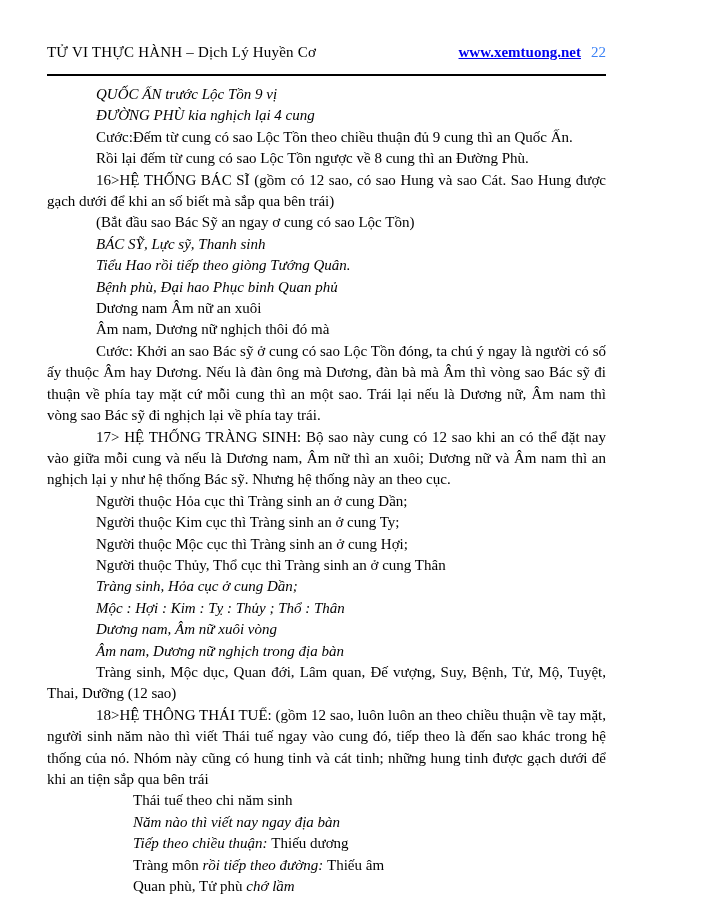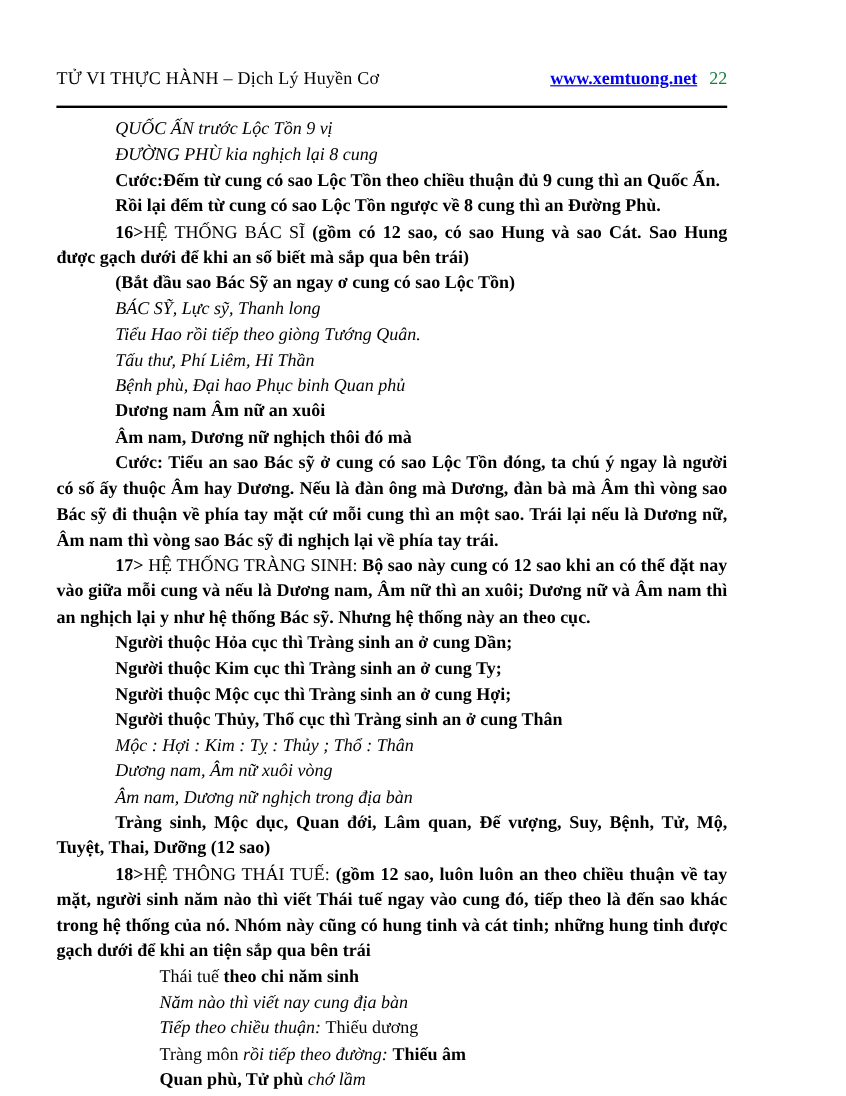--- a/index.html
+++ b/index.html
@@ -7,95 +7,95 @@
     width:705px;height:913px;
     background:#ffffff;
     font-family:"Liberation Serif", serif;
     color:#000000;
     position:relative;
     overflow:hidden;
   }
   .page{
     box-sizing:border-box;
     width:653px;height:913px;
-    padding:56px 47px 0 47px;
+    padding:42px 47px 0 47px;
   }
   
   .hdr{
     display:flex;
     justify-content:space-between;
     align-items:baseline;
     font-size:15px;
     line-height:20px;
   }
   .hdr-title{letter-spacing:0.2px;}
   .hdr-right{display:flex;align-items:flex-start;gap:10px;}
   .hdr-link{
     font-weight:bold;
     text-decoration:underline;
     cursor:pointer;
   }
-  .hdr-page{color:#15803d;}
+  .hdr-page{color:#3b82f6;}
   .rule{
     border:none;
     border-top:2px solid #000;
     margin:12px 0 0 0;
   }
   
   .doc{
     margin-top:8px;
     font-size:15px;
     line-height:21.4px;
   }
   .doc p{margin:0;padding:0;}
   .doc p.para{
     text-align:justify;
     text-indent:49px;
   }
   .doc p.v1{padding-left:49px;}
   .doc p.v2{padding-left:86px;}
-  .s-r{font-style:normal;font-weight:bold;}
+  .s-r{font-style:normal;font-weight:normal;}
   .s-b{font-weight:normal;font-style:normal;}
   .s-i{font-style:italic;font-weight:normal;text-align:center;}
 </style>
 </head>
 <body>
 
 <div class="page">
   <div class="hdr">
     <span class="hdr-title">TỬ VI THỰC HÀNH – Dịch Lý Huyền Cơ</span>
     <span class="hdr-right">
       <a class="hdr-link" style="color: rgb(0, 0, 238);">www.xemtuong.net</a>
       <span class="hdr-page">22</span>
     </span>
   </div>
   <hr class="rule">
   <div class="doc">
       <p class="v1"><span class="s-i">QUỐC ẤN trước Lộc Tồn 9 vị</span></p>
-      <p class="v1"><span class="s-i">ĐƯỜNG PHÙ kia nghịch lại 8 cung</span></p>
+      <p class="v1"><span class="s-i">ĐƯỜNG PHÙ kia nghịch lại 4 cung</span></p>
       <p class="v1"><span class="s-r">Cước:Đếm từ cung có sao Lộc Tồn theo chiều thuận đủ 9 cung thì an Quốc Ấn.</span></p>
       <p class="v1"><span class="s-r">Rồi lại đếm từ cung có sao Lộc Tồn ngược về 8 cung thì an Đường Phù.</span></p>
       <p class="para"><span class="s-r">16&gt;</span><span class="s-b">HỆ THỐNG BÁC SĨ</span><span class="s-r"> (gồm có 12 sao, có sao Hung và sao Cát. Sao Hung được gạch dưới để khi an số biết mà sắp qua bên trái)</span></p>
       <p class="v1"><span class="s-r">(Bắt đầu sao Bác Sỹ an ngay ơ cung có sao Lộc Tồn)</span></p>
-      <p class="v1"><span class="s-i">BÁC SỸ, Lực sỹ, Thanh long</span></p>
+      <p class="v1"><span class="s-i">BÁC SỸ, Lực sỹ, Thanh sinh</span></p>
       <p class="v1"><span class="s-i">Tiểu Hao rồi tiếp theo giòng Tướng Quân.</span></p>
-      <p class="v1"><span class="s-i">Tấu thư, Phí Liêm, Hỉ Thần</span></p>
       <p class="v1"><span class="s-i">Bệnh phù, Đại hao Phục binh Quan phủ</span></p>
       <p class="v1"><span class="s-r">Dương nam Âm nữ an xuôi</span></p>
       <p class="v1"><span class="s-r">Âm nam, Dương nữ nghịch thôi đó mà</span></p>
-      <p class="para"><span class="s-r">Cước: Tiểu an sao Bác sỹ ở cung có sao Lộc Tồn đóng, ta chú ý ngay là người có số ấy thuộc Âm hay Dương. Nếu là đàn ông mà Dương, đàn bà mà Âm thì vòng sao Bác sỹ đi thuận về phía tay mặt cứ mỗi cung thì an một sao. Trái lại nếu là Dương nữ, Âm nam thì vòng sao Bác sỹ đi nghịch lại về phía tay trái.</span></p>
+      <p class="para"><span class="s-r">Cước: Khởi an sao Bác sỹ ở cung có sao Lộc Tồn đóng, ta chú ý ngay là người có số ấy thuộc Âm hay Dương. Nếu là đàn ông mà Dương, đàn bà mà Âm thì vòng sao Bác sỹ đi thuận về phía tay mặt cứ mỗi cung thì an một sao. Trái lại nếu là Dương nữ, Âm nam thì vòng sao Bác sỹ đi nghịch lại về phía tay trái.</span></p>
       <p class="para"><span class="s-r">17&gt; </span><span class="s-b">HỆ THỐNG TRÀNG SINH:</span><span class="s-r"> Bộ sao này cung có 12 sao khi an có thể đặt nay vào giữa mỗi cung và nếu là Dương nam, Âm nữ thì an xuôi; Dương nữ và Âm nam thì an nghịch lại y như hệ thống Bác sỹ. Nhưng hệ thống này an theo cục.</span></p>
       <p class="v1"><span class="s-r">Người thuộc Hỏa cục thì Tràng sinh an ở cung Dần;</span></p>
       <p class="v1"><span class="s-r">Người thuộc Kim cục thì Tràng sinh an ở cung Ty;</span></p>
       <p class="v1"><span class="s-r">Người thuộc Mộc cục thì Tràng sinh an ở cung Hợi;</span></p>
       <p class="v1"><span class="s-r">Người thuộc Thủy, Thổ cục thì Tràng sinh an ở cung Thân</span></p>
+      <p class="v1"><span class="s-i">Tràng sinh, Hỏa cục ở cung Dần;</span></p>
       <p class="v1"><span class="s-i">Mộc : Hợi : Kim : Tỵ : Thủy ; Thổ : Thân</span></p>
       <p class="v1"><span class="s-i">Dương nam, Âm nữ xuôi vòng</span></p>
       <p class="v1"><span class="s-i">Âm nam, Dương nữ nghịch trong địa bàn</span></p>
       <p class="para"><span class="s-r">Tràng sinh, Mộc dục, Quan đới, Lâm quan, Đế vượng, Suy, Bệnh, Tử, Mộ, Tuyệt, Thai, Dưỡng (12 sao)</span></p>
       <p class="para"><span class="s-r">18&gt;</span><span class="s-b">HỆ THÔNG THÁI TUẾ:</span><span class="s-r"> (gồm 12 sao, luôn luôn an theo chiều thuận về tay mặt, người sinh năm nào thì viết Thái tuế ngay vào cung đó, tiếp theo là đến sao khác trong hệ thống của nó. Nhóm này cũng có hung tinh và cát tinh; những hung tinh được gạch dưới để khi an tiện sắp qua bên trái</span></p>
       <p class="v2"><span class="s-b">Thái tuế</span><span class="s-r"> theo chi năm sinh</span></p>
-      <p class="v2"><span class="s-i">Năm nào thì viết nay cung địa bàn</span></p>
+      <p class="v2"><span class="s-i">Năm nào thì viết nay ngay địa bàn</span></p>
       <p class="v2"><span class="s-i">Tiếp theo chiều thuận: </span><span class="s-b">Thiếu dương</span></p>
       <p class="v2"><span class="s-b">Tràng môn</span><span class="s-i"> rồi tiếp theo đường: </span><span class="s-r">Thiếu âm</span></p>
       <p class="v2"><span class="s-r">Quan phù, Tử phù </span><span class="s-i">chớ lầm</span></p>
     </div>
 </div>
 
 </body></html>

